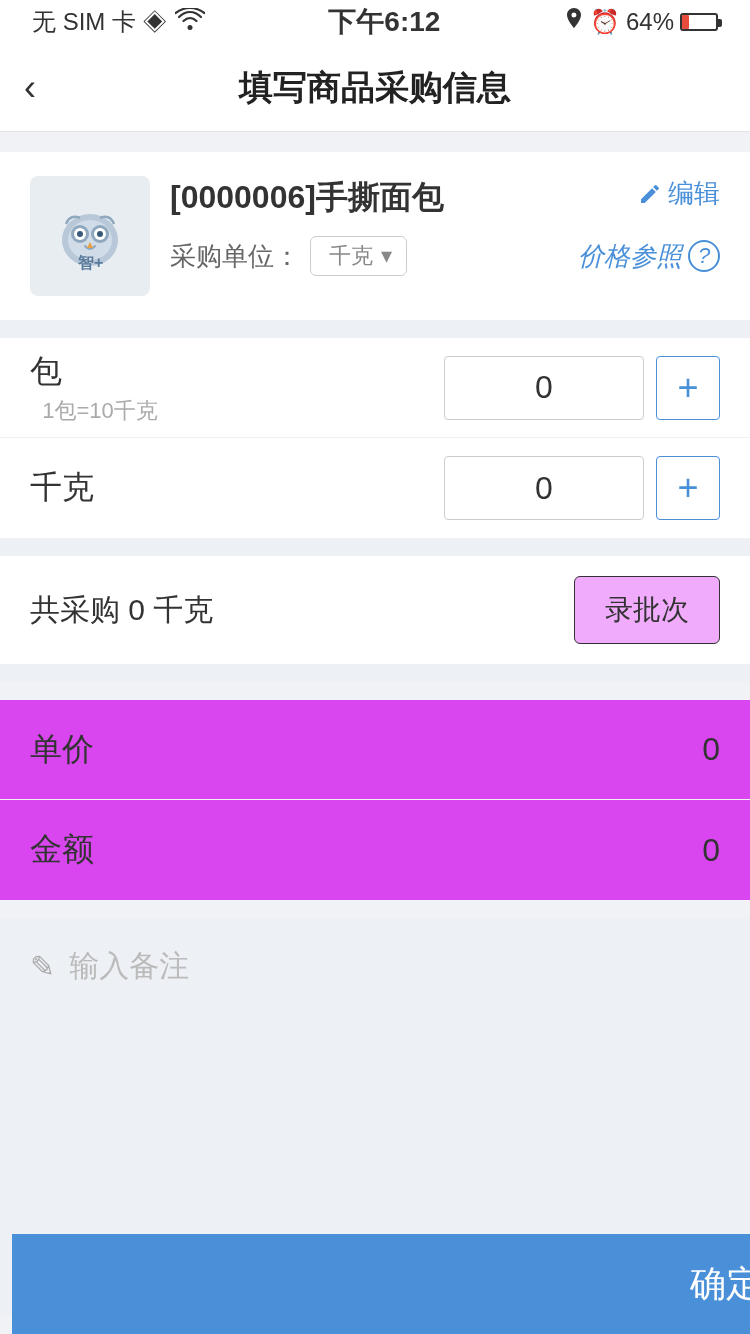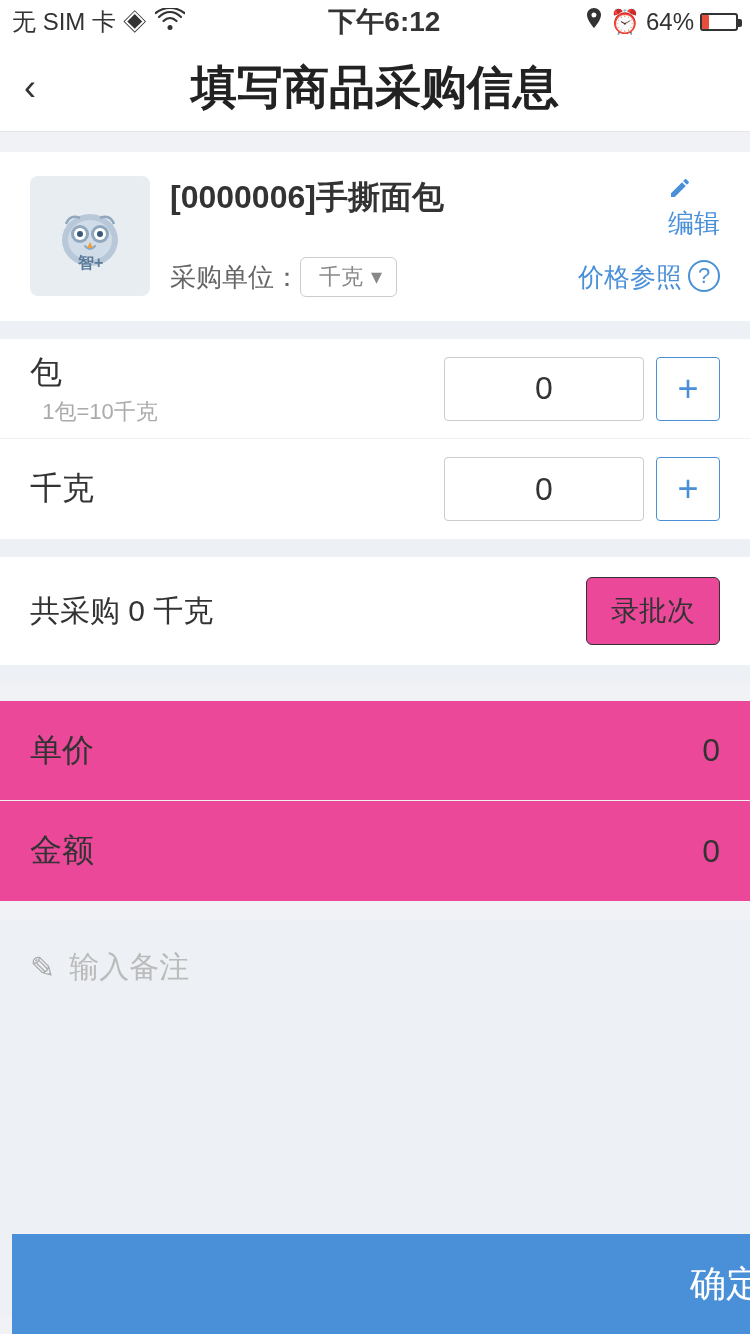--- a/index.html
+++ b/index.html
@@ -14,21 +14,21 @@
     }
 
     
     .status-bar {
       width: 750px;
       height: 44px;
       background: #fff;
       display: flex;
       align-items: center;
       justify-content: space-between;
-      padding: 0 12px;
+      padding: 0 32px;
       font-size: 24px;
       font-weight: 500;
     }
     .status-left { display: flex; align-items: center; gap: 8px; }
     .status-center { font-size: 28px; font-weight: 700; }
     .status-right { display: flex; align-items: center; gap: 6px; font-size: 24px; }
     .battery-bar {
       width: 38px; height: 18px; border: 2px solid #333; border-radius: 3px; position: relative;
     }
     .battery-bar::after {
@@ -48,21 +48,21 @@
       justify-content: center;
       border-bottom: 1px solid #e5e5e5;
       position: relative;
     }
     .nav-back {
       position: absolute; left: 24px;
       font-size: 36px; color: #333; cursor: pointer;
       display: flex; align-items: center;
     }
     .nav-title {
-      font-size: 46px; font-weight: 600; color: #222;
+      font-size: 34px; font-weight: 600; color: #222;
     }
 
     
     .product-card {
       background: #fff;
       padding: 24px 30px;
       margin-top: 20px;
       display: flex;
       align-items: flex-start;
       gap: 20px;
@@ -84,43 +84,42 @@
     }
     .product-header {
       display: flex;
       align-items: flex-start;
       justify-content: space-between;
     }
     .product-name {
       font-size: 32px; font-weight: 600; color: #333;
     }
     .edit-btn {
-      display: flex; align-items: flex-start; gap: 6px;
+      display: flex; align-items: center; gap: 6px;
       font-size: 26px; color: #4a90d9; cursor: pointer;
       flex-shrink: 0;
-      flex-direction: column;
     }
     .product-unit-row {
       margin-top: 16px;
       display: flex; align-items: center; justify-content: space-between;
     }
     .unit-label { font-size: 26px; color: #666; }
     .unit-select {
       display: flex; align-items: center; gap: 4px;
       background: #fff;
       border: 1px solid #ccc;
       border-radius: 6px;
       padding: 4px 14px;
       font-size: 26px; color: #333;
       cursor: pointer;
     }
     .unit-select span { font-size: 22px; color: #888; margin-left: 4px; }
     .price-ref {
       font-size: 26px; color: #4a90d9; cursor: pointer;
-      display: flex; gap: 6px;
+      display: flex; align-items: center; gap: 6px; font-style: italic;
     }
     .price-ref-q {
       width: 32px; height: 32px; border: 2px solid #4a90d9; border-radius: 50%;
       display: inline-flex; align-items: center; justify-content: center;
       font-size: 22px; color: #4a90d9;
     }
 
     
     .section-divider {
       width: 750px; height: 18px; background: #edf0f5;
@@ -172,29 +171,29 @@
     }
     .summary-row {
       display: flex; align-items: center; justify-content: space-between;
       padding: 0 30px;
       height: 108px;
     }
     .summary-text { font-size: 30px; color: #333; }
     .record-btn {
       border: 1px solid #333;
       border-radius: 6px;
-      padding: 14px 24px;
+      padding: 14px 30px;
       font-size: 28px; color: #333;
-      background: #ec4899;
+      background: #f0abfc;
       cursor: pointer;
     }
 
     
     .price-section {
-      background: #ec4899;
+      background: #d946ef;
       margin-top: 18px;
     }
     .price-row {
       display: flex; align-items: center; justify-content: space-between;
       padding: 0 30px;
       height: 100px;
       border-bottom: 1px solid #f0f0f0;
     }
     .price-row:last-child { border-bottom: none; }
     .price-row-label { font-size: 32px; color: #333; }
@@ -295,21 +294,21 @@
     <div class="product-header">
       <span class="product-name">[0000006]手撕面包</span>
       <div class="edit-btn">
         <svg width="24" height="24" viewBox="0 0 24 24" fill="#4a90d9">
             <path d="M3 17.25V21h3.75L17.81 9.94l-3.75-3.75L3 17.25zM20.71 7.04a1 1 0 0 0 0-1.41l-2.34-2.34a1 1 0 0 0-1.41 0l-1.83 1.83 3.75 3.75 1.83-1.83z"></path>
           </svg>
         <span>编辑</span>
       </div>
     </div>
     <div class="product-unit-row">
-      <div style="display:flex;align-items:center;">
+      <div style="display:flex;align-items:center;gap:10px;">
         <span class="unit-label">采购单位：</span>
         <div class="unit-select">
           <span>千克</span>
           <span>▾</span>
         </div>
       </div>
       <div class="price-ref">
         <span>价格参照</span>
         <span class="price-ref-q">?</span>
       </div>

